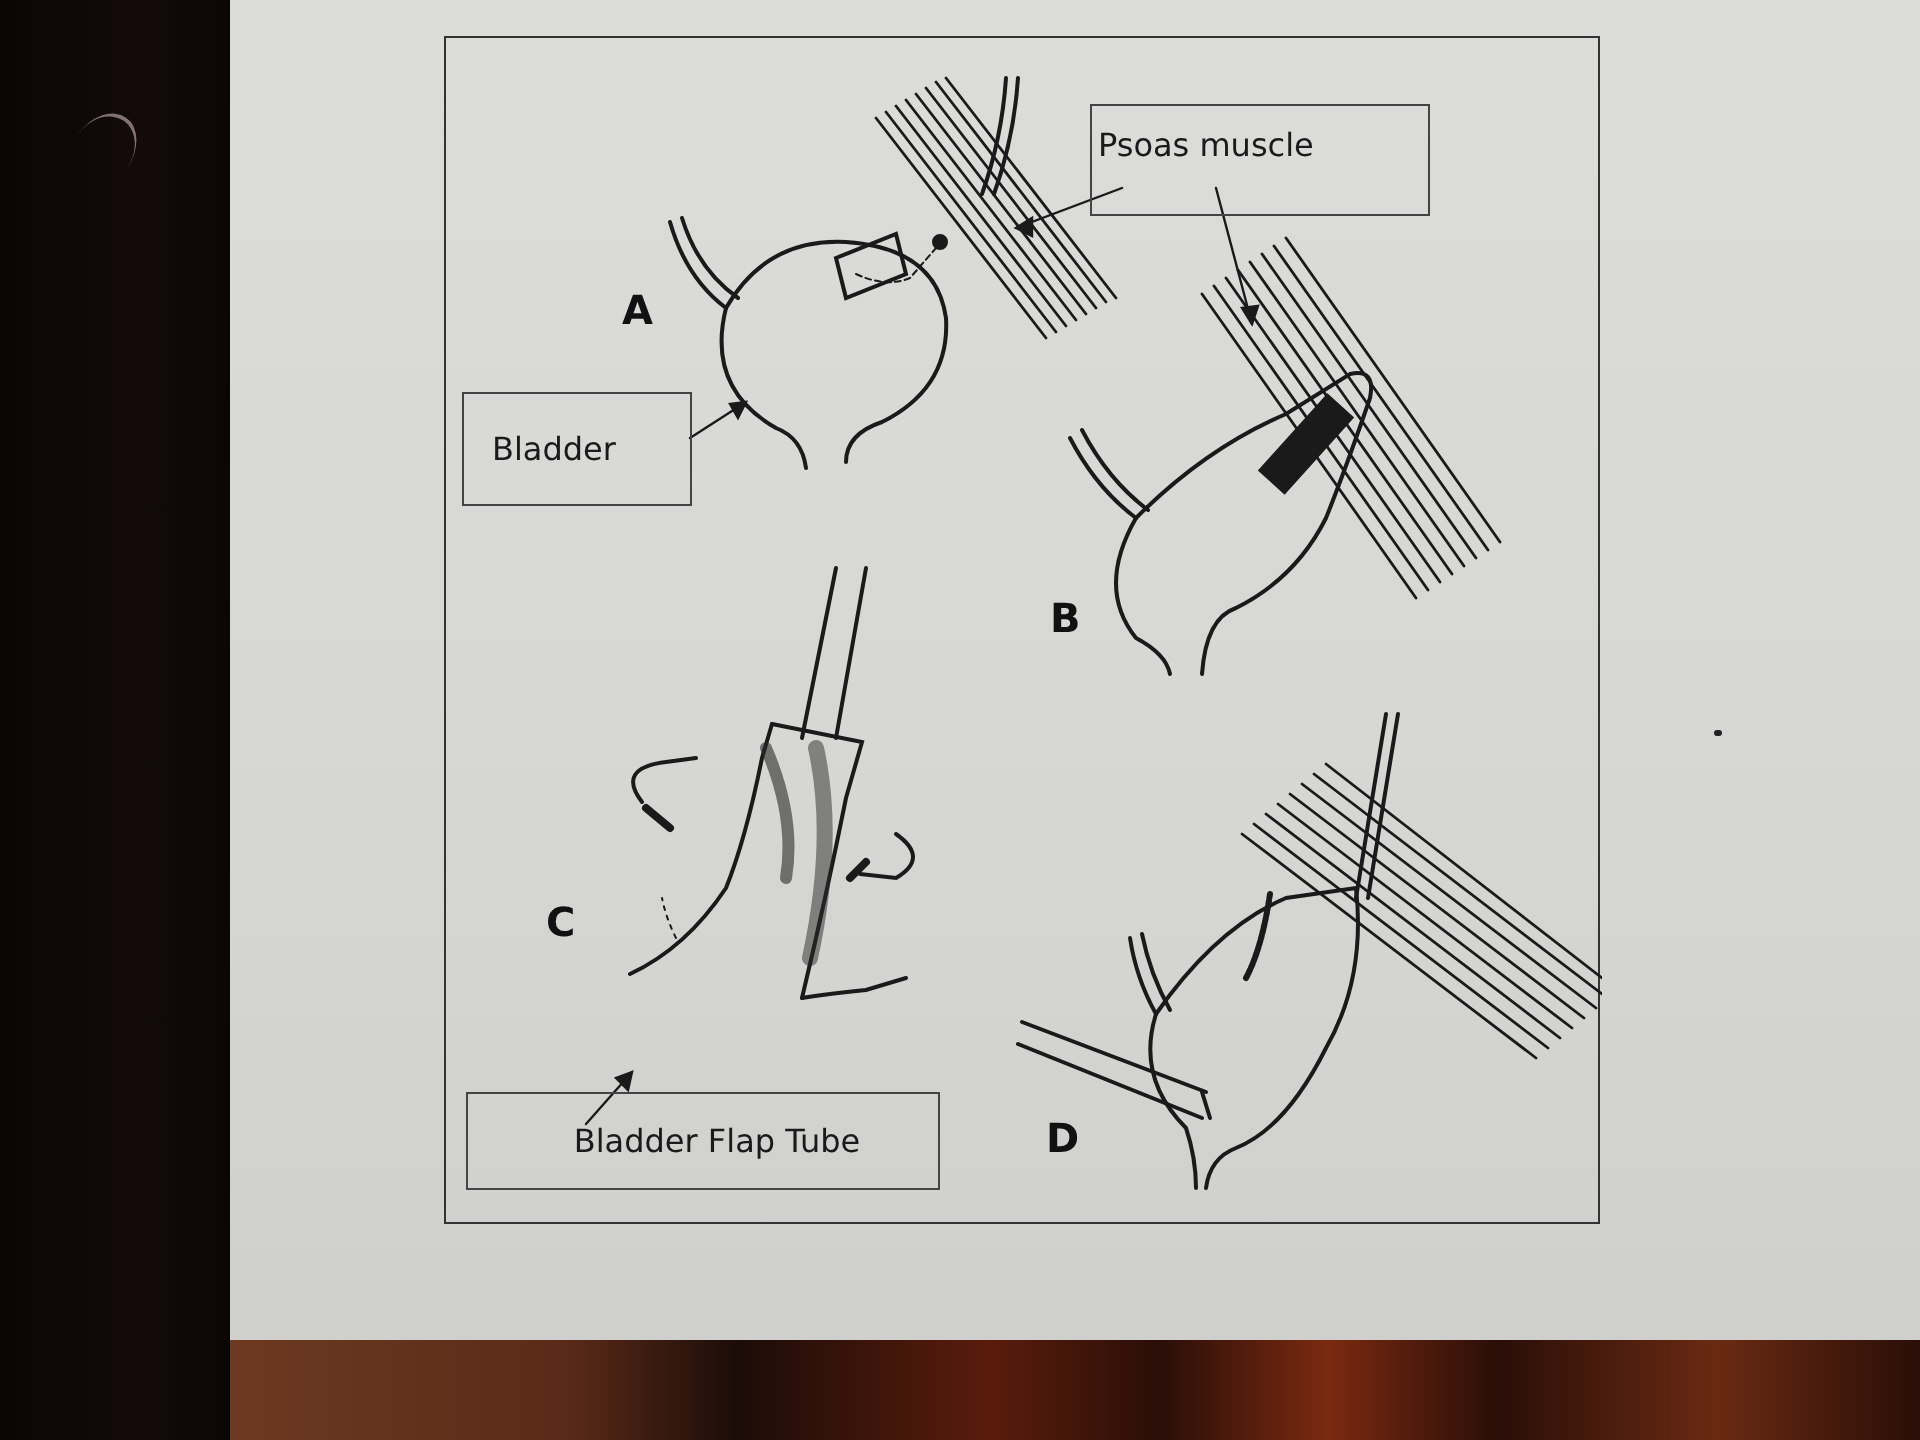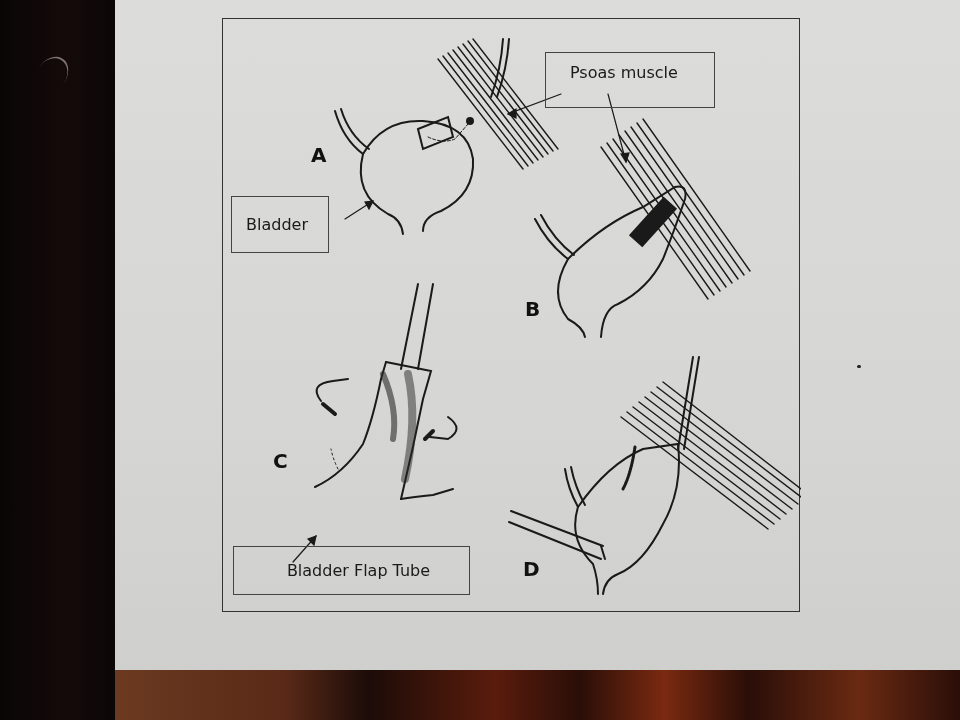--- a/index.html
+++ b/index.html
@@ -142,24 +142,24 @@
         <line x1="70" y1="543" x2="93" y2="517"></line>
         <polygon points="93,517 85,520 91,526" fill="#1a1a1a"></polygon>
       </g>
     </svg>
 
     <div class="panel-letter" style="left:88px;top:124px;">A</div>
     <div class="panel-letter" style="left:302px;top:278px;">B</div>
     <div class="panel-letter" style="left:50px;top:430px;">C</div>
     <div class="panel-letter" style="left:300px;top:538px;">D</div>
 
-    <div class="label-box" style="left:322px;top:33px;width:170px;height:56px;padding-left:24px;align-items:flex-start;padding-top:10px;">
+    <div class="label-box" style="left:322px;top:33px;width:170px;height:56px;padding-left:3px;align-items:flex-start;padding-top:10px;">
       <span>Psoas muscle</span>
     </div>
-    <div class="label-box" style="left:8px;top:177px;width:98px;height:57px;">
+    <div class="label-box" style="left:8px;top:177px;width:115px;height:57px;">
       <span>Bladder</span>
     </div>
     <div class="label-box" style="left:10px;top:527px;width:237px;height:49px;justify-content:center;">
       <span>Bladder Flap Tube</span>
     </div>
   </div>
 
   <div class="speck" style="left:742px;top:365px;"></div>
 </div>
 

